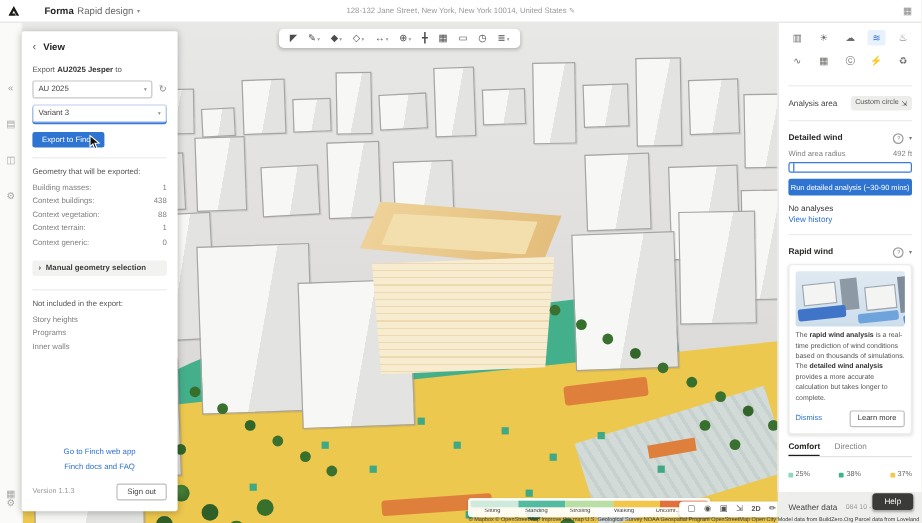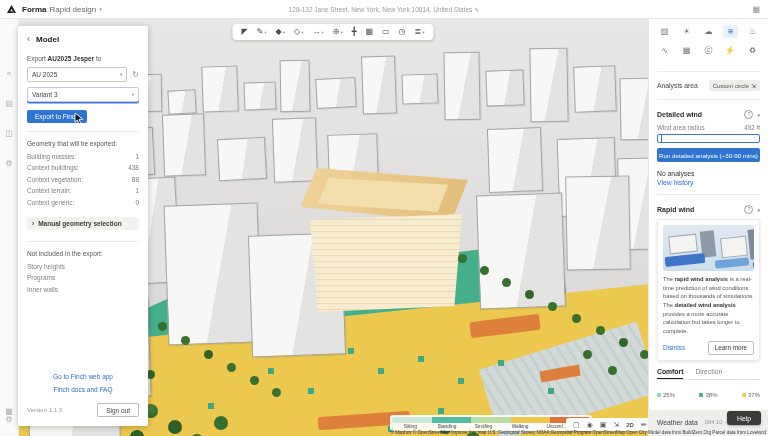--- a/index.html
+++ b/index.html
@@ -2,21 +2,21 @@
 <html><head>
 <meta charset="utf-8">
 <style>
   html,body{margin:0;padding:0}
   body{width:768px;height:436px;position:relative;overflow:hidden;background:#eeeeec;
        font-family:"Liberation Sans",sans-serif;color:#333}
   
   .topbar{position:absolute;left:0;top:0;width:768px;height:18px;background:#fff;
           border-bottom:1px solid #e3e3e1;z-index:40;display:flex;align-items:center}
   .logo{width:9px;height:9px;margin-left:7px}
-  .brand{font-size:8px;font-weight:bold;color:#222;margin-left:6px}
+  .brand{font-size:8px;font-weight:bold;color:#222;margin-left:21px}
   .product{font-size:8px;color:#666;margin-left:3px}
   .tb-dd{font-size:5px;color:#888;margin-left:3px}
   .address{position:absolute;left:0;right:0;text-align:center;font-size:6.5px;color:#9a9a98;pointer-events:none}
   .addr-edit{font-size:6px;color:#9a9a98;margin-left:2px}
   .apps{position:absolute;right:8px;font-size:8px;color:#8a8a88}
   
   .rail{position:absolute;left:0;top:18px;bottom:0;width:18px;background:#fafaf9;
         border-right:1px solid #ececea;z-index:20;display:flex;flex-direction:column;align-items:center}
   .rail i{font-style:normal;font-size:8px;color:#a8a8a6;line-height:1;margin-top:22px}
   .rail i:first-child{margin-top:52px}
@@ -283,21 +283,21 @@
   <i>◫</i>
   <i>⚙</i>
   <span class="spacer"></span>
   <i>▦</i>
   <i class="bot">⚙</i>
 </div>
 
 <div class="lpanel">
   <div class="lp-head">
     <span class="lp-back">‹</span>
-    <span class="lp-title">Model</span>
+    <span class="lp-title">View</span>
   </div>
   <div class="lp-exp">
     <span>Export</span>&nbsp;<b>AU2025 Jesper</b>&nbsp;<span>to</span>
   </div>
   <div class="selrow">
     <span class="sel">
       <span>AU 2025</span>
         <span class="dd">▾</span>
     </span>
     <span class="sync">↻</span>

